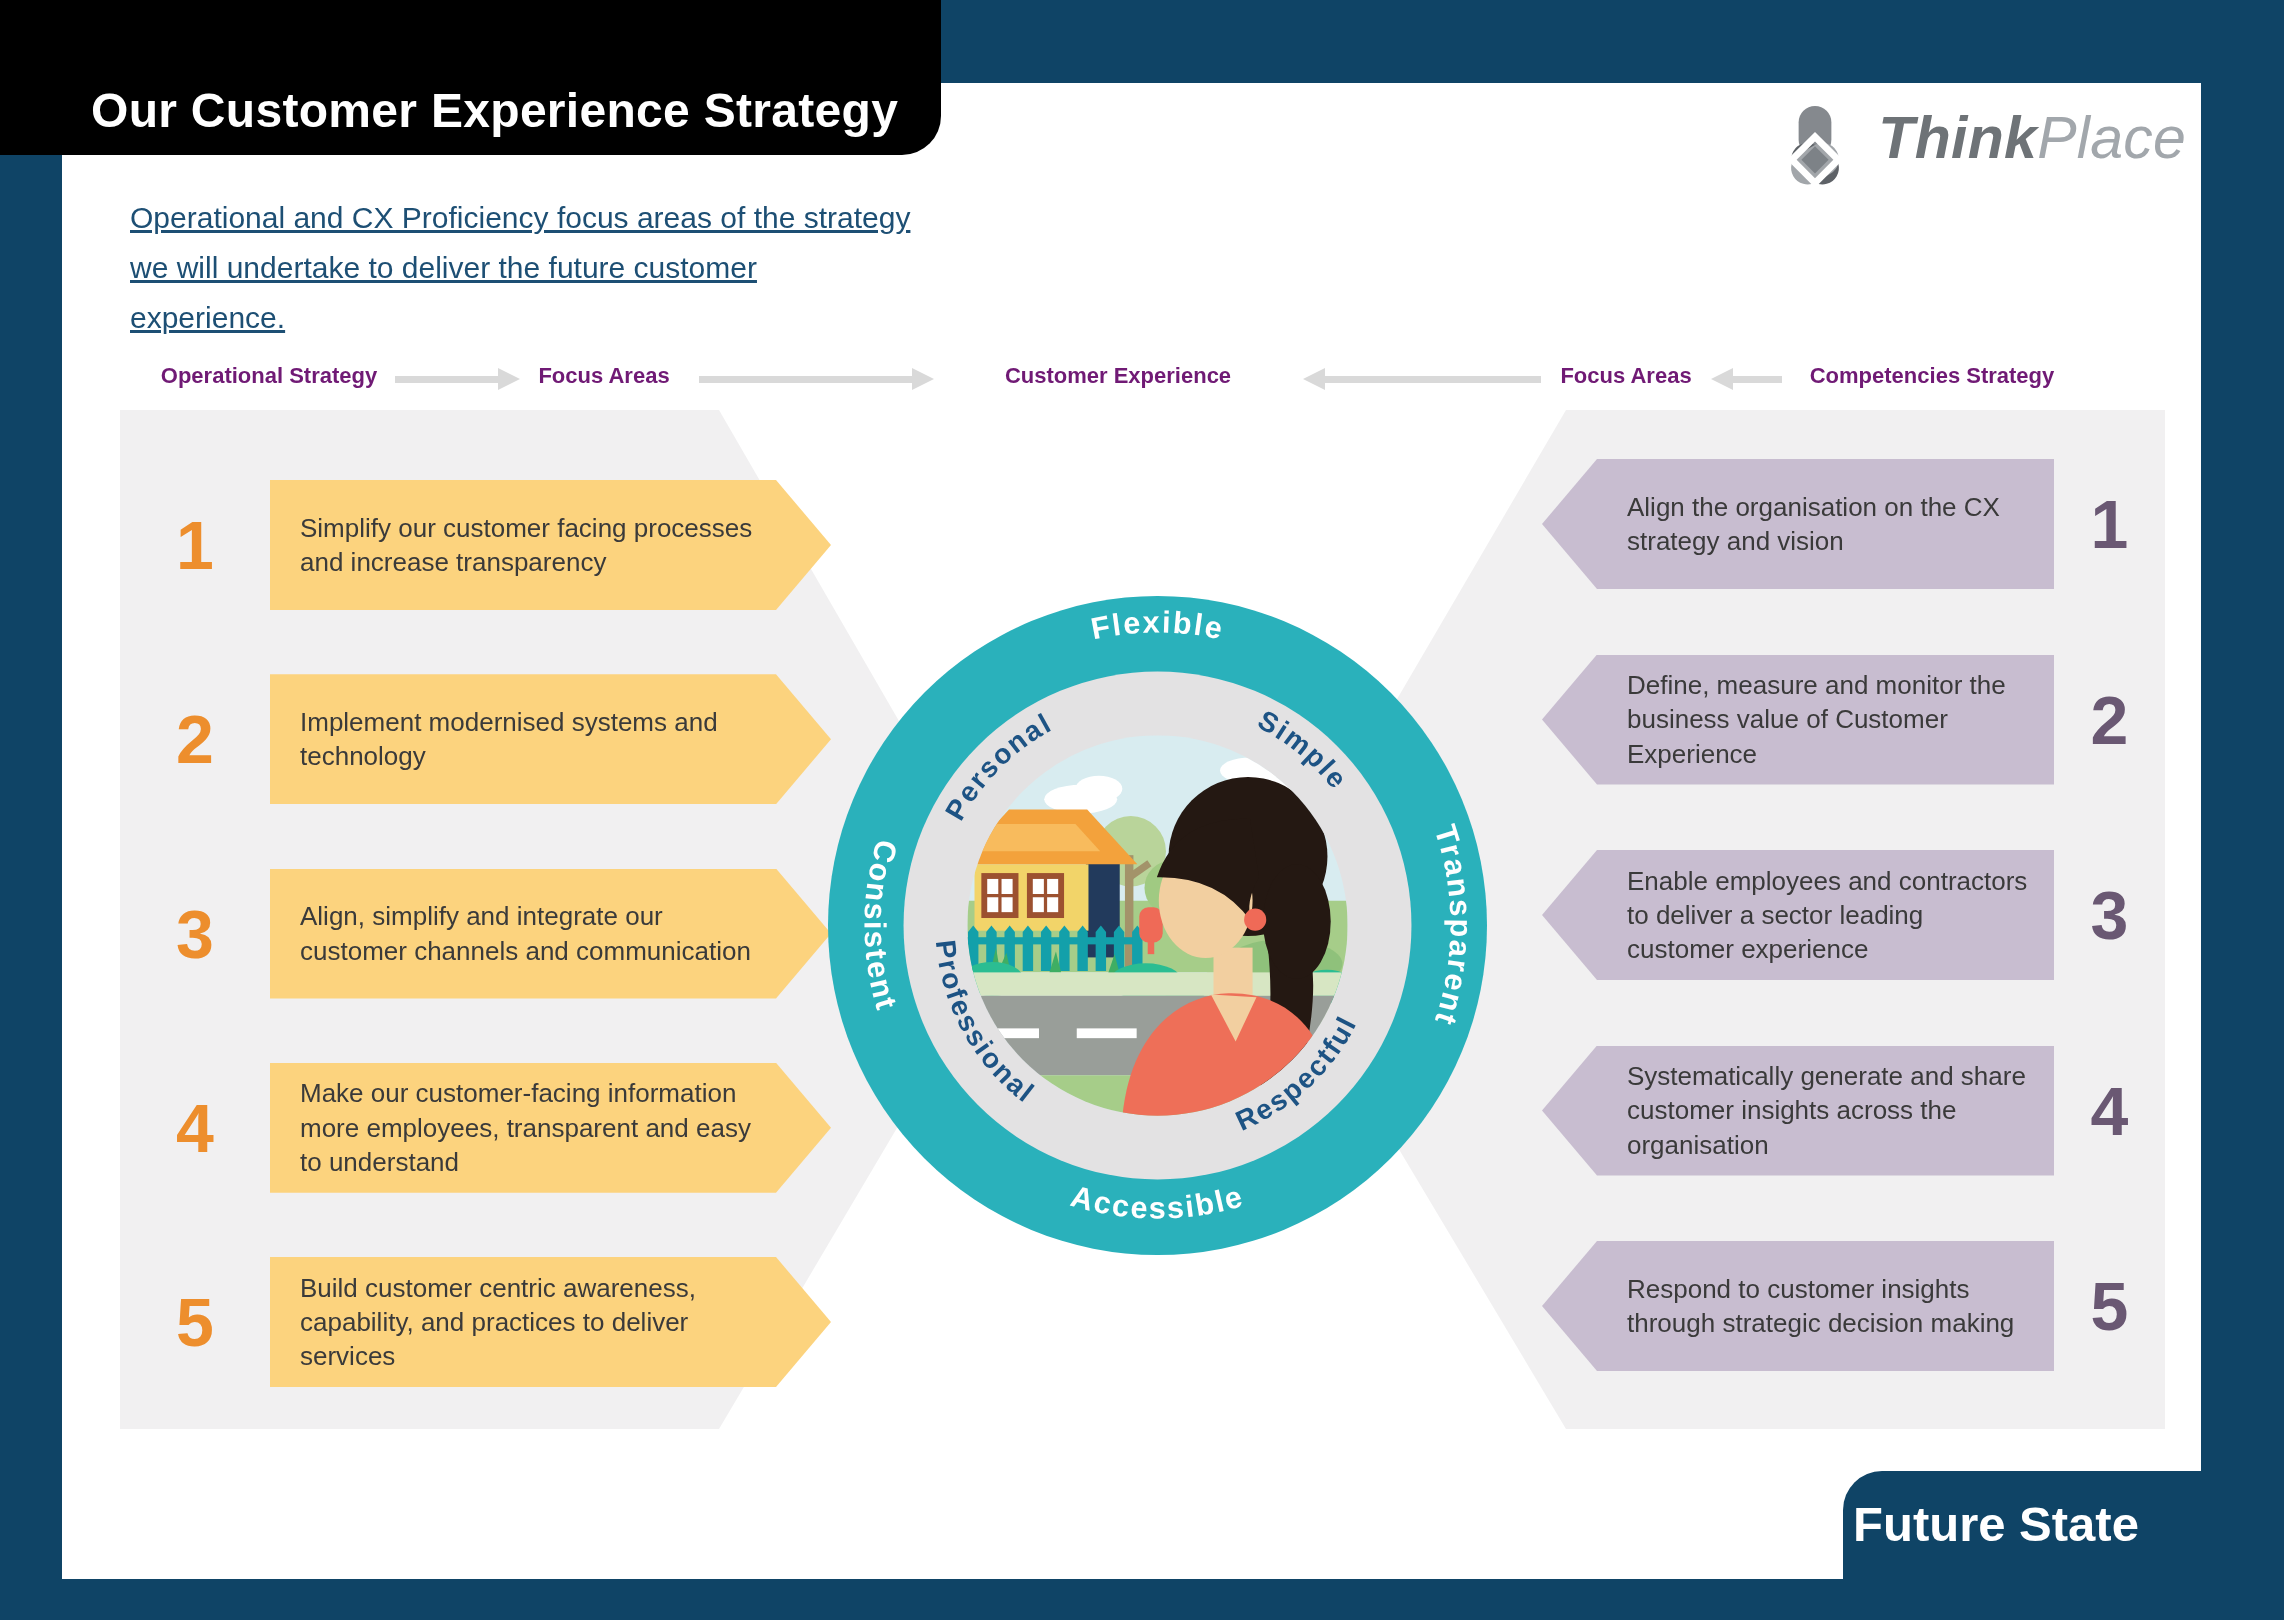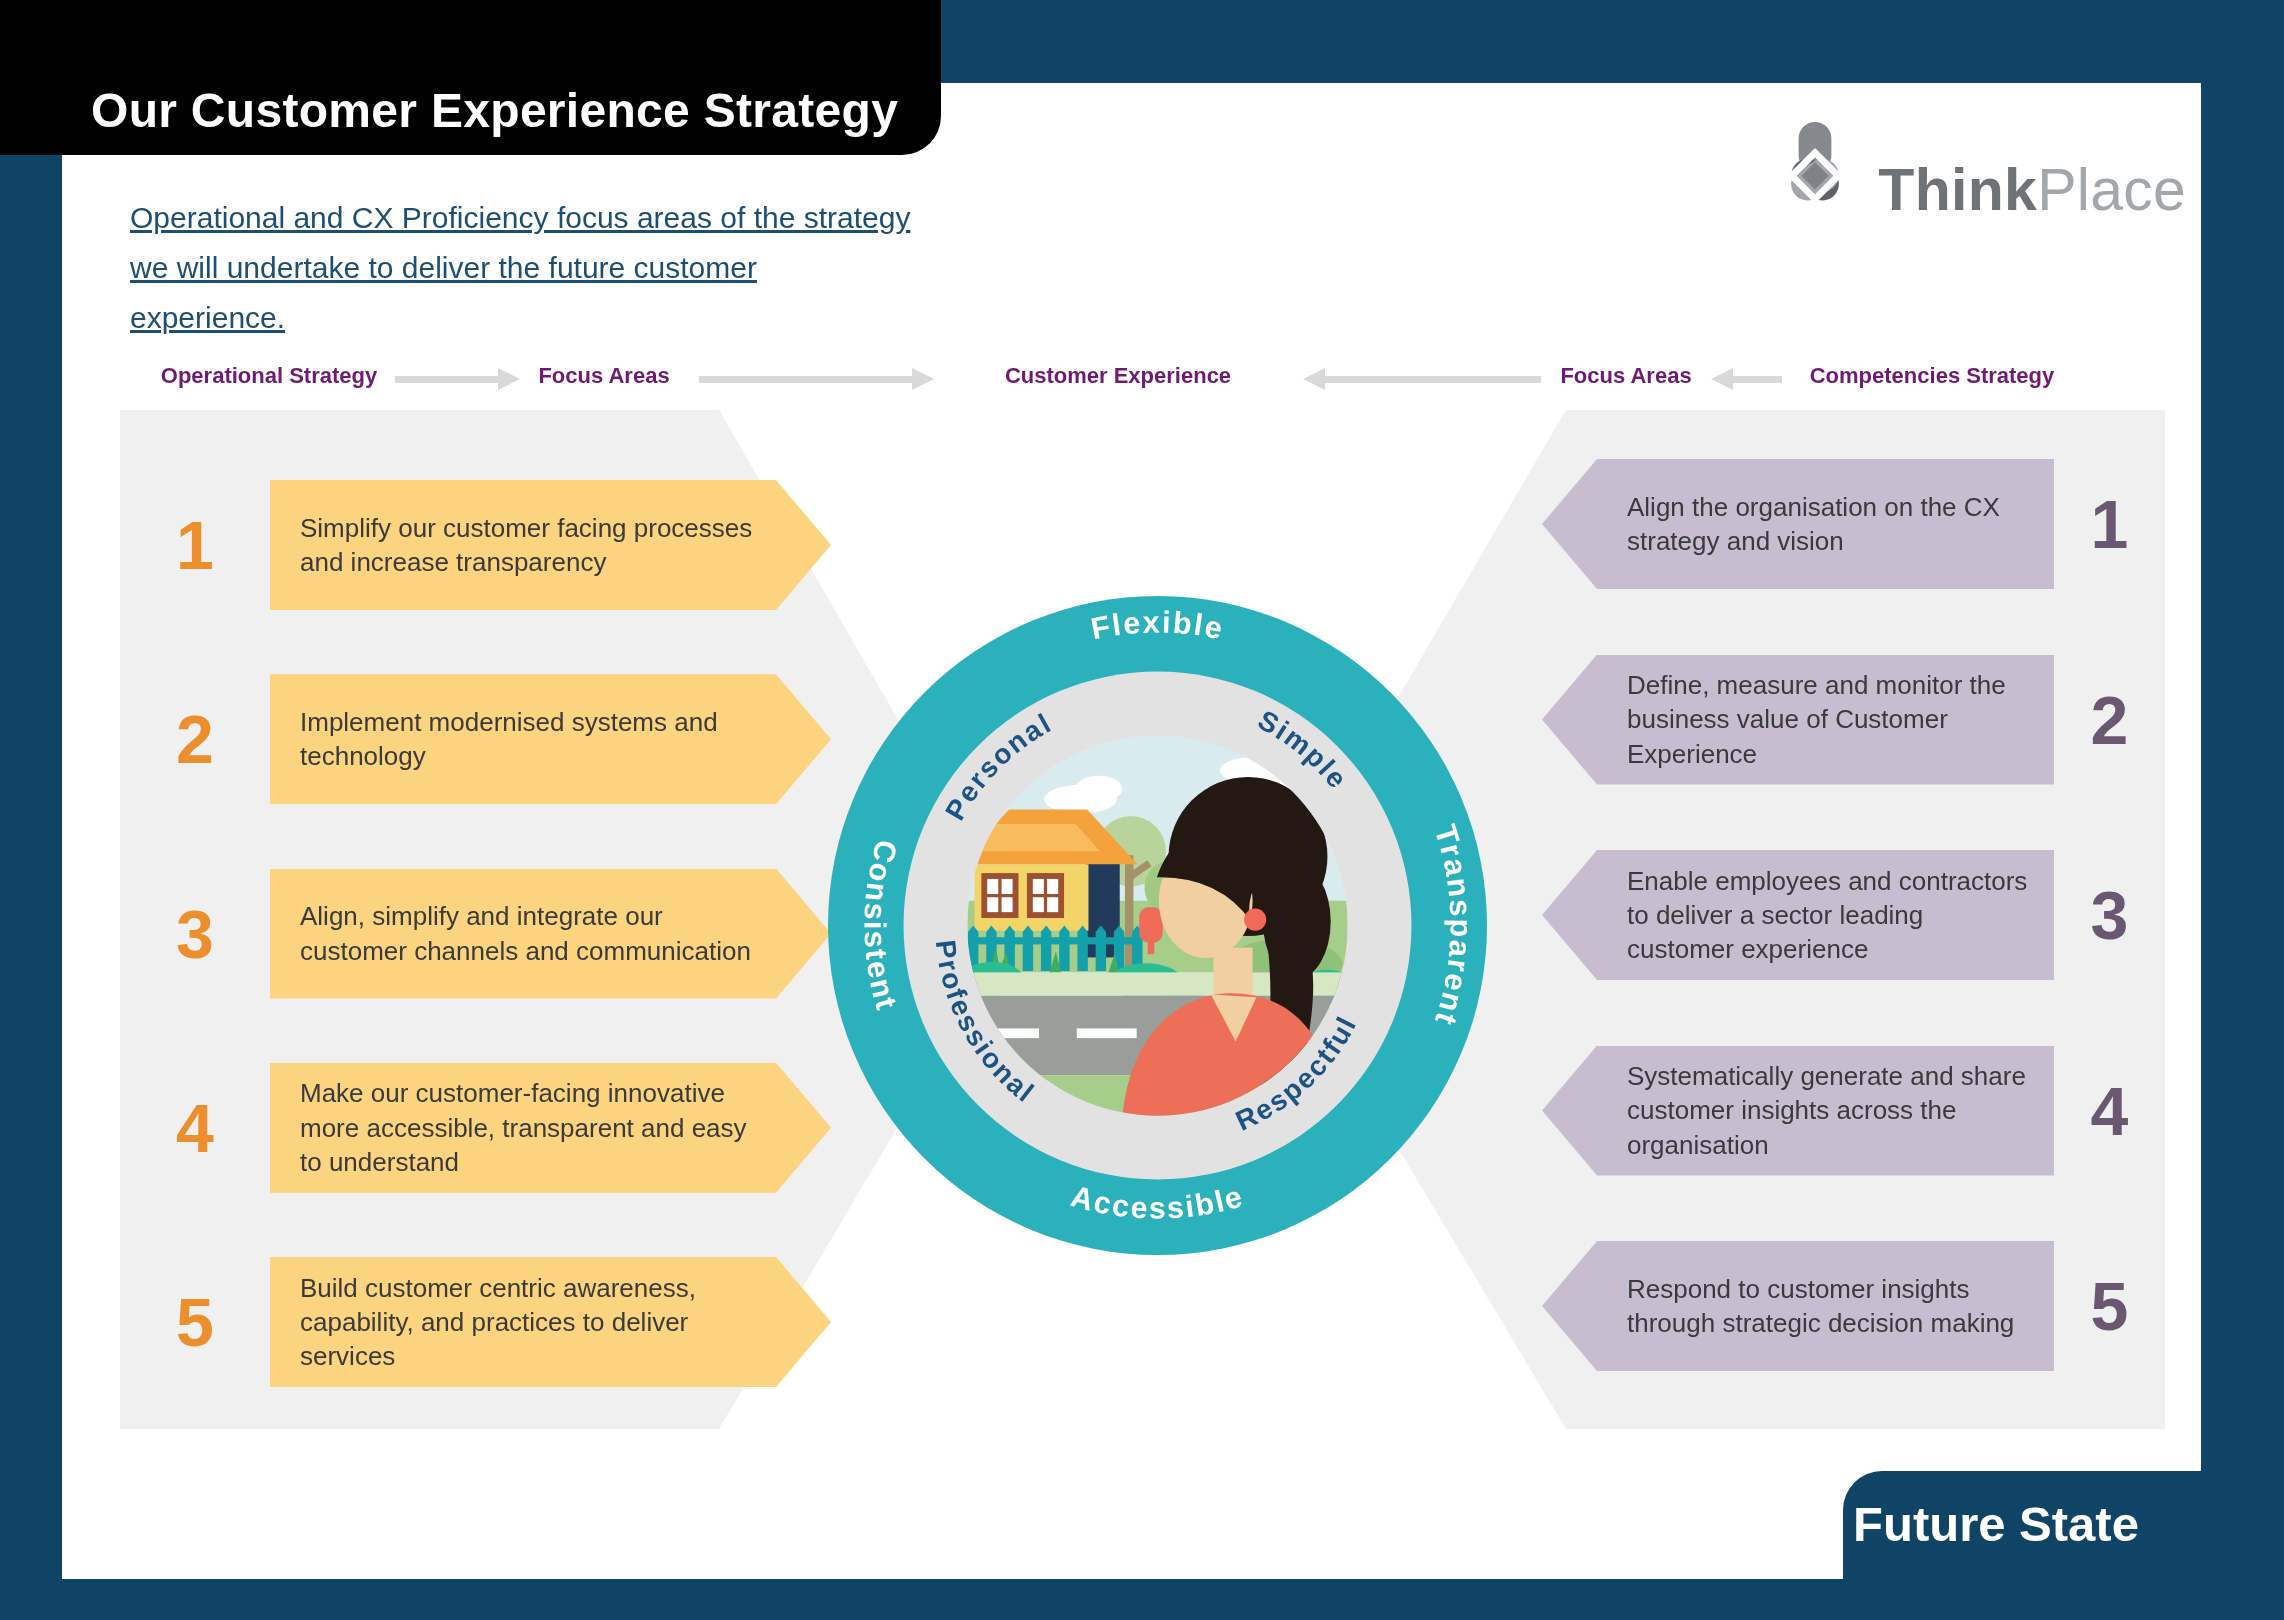--- a/index.html
+++ b/index.html
@@ -13,21 +13,21 @@
   .frame-bottom{left:0;top:1579px;width:2284px;height:42px;}
   
   .banner{position:absolute;left:0;top:0;width:941px;height:155px;background:#000000;
           border-bottom-right-radius:39px;display:flex;align-items:flex-end;
           padding:0 0 17px 91px;box-sizing:border-box;z-index:4;}
   .banner h1{margin:0;color:#ffffff;font-size:48px;font-weight:bold;letter-spacing:0.3px;}
   
   .subtitle{position:absolute;left:130px;top:193px;width:788px;font-size:30px;line-height:1.66;
             color:#1d4f74;z-index:3;text-decoration:underline;}
   
-  .logo{position:absolute;left:1766px;top:120px;display:flex;align-items:flex-end;z-index:3;}
+  .logo{position:absolute;left:1766px;top:104px;display:flex;align-items:flex-start;z-index:3;font-style:italic;}
   .logo svg{width:98px;height:104px;}
   .logo-text{font-size:59px;margin-left:14.3px;letter-spacing:0.3px;}
   .logo-bold{font-weight:bold;color:#6e7377;}
   .logo-light{font-weight:400;color:#a2a7ac;}
   
   .flow-label{position:absolute;top:363px;transform:translateX(-50%);font-size:22px;font-weight:bold;
               color:#701a75;white-space:nowrap;z-index:3;}
   .harrow{position:absolute;top:376px;height:6.5px;background:#d9d9d9;z-index:3;}
   .harrow.right::after{content:"";position:absolute;right:-21px;top:-8.5px;border-left:22px solid #d9d9d9;
               border-top:11.7px solid transparent;border-bottom:11.7px solid transparent;}
@@ -127,21 +127,21 @@
     </div>
     <div class="item">
       <div class="num num-left">3</div>
       <div class="arrow-box arrow-yellow">
           <span>Align, simplify and integrate our customer channels and communication</span>
         </div>
     </div>
     <div class="item">
       <div class="num num-left">4</div>
       <div class="arrow-box arrow-yellow">
-          <span>Make our customer-facing innovative more accessible, transparent and easy to understand</span>
+          <span>Make our customer-facing information more employees, transparent and easy to understand</span>
         </div>
     </div>
     <div class="item">
       <div class="num num-left">5</div>
       <div class="arrow-box arrow-yellow">
           <span>Build customer centric awareness, capability, and practices to deliver services</span>
         </div>
     </div>
   </div>
 

